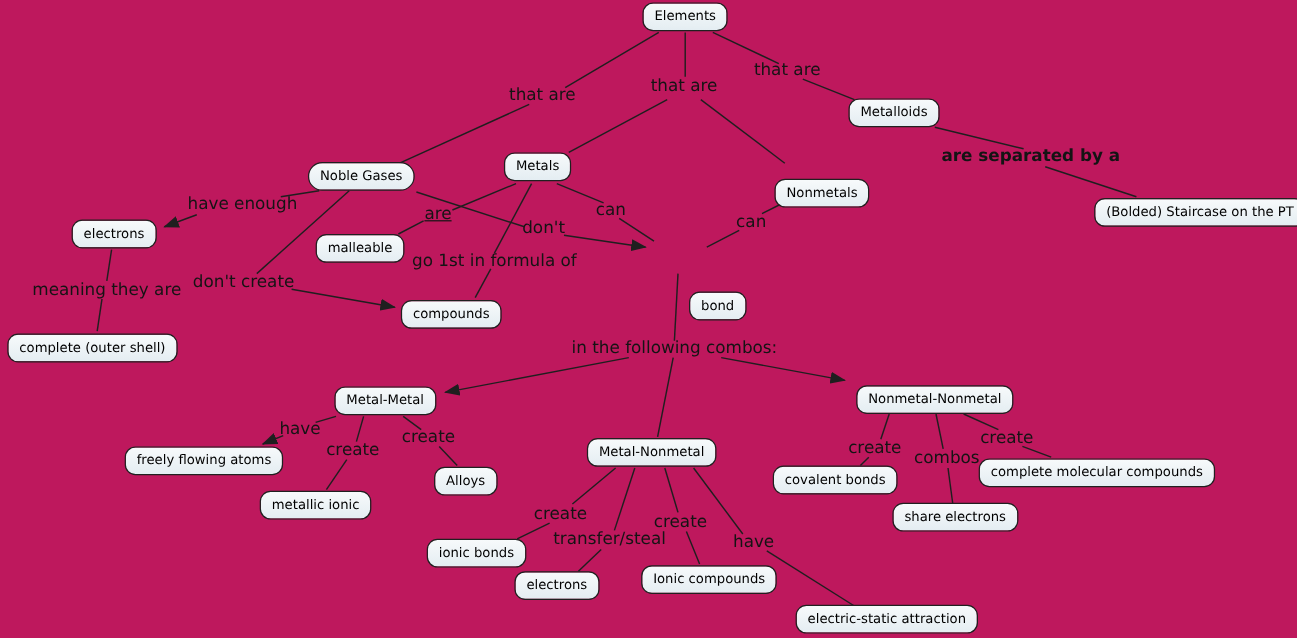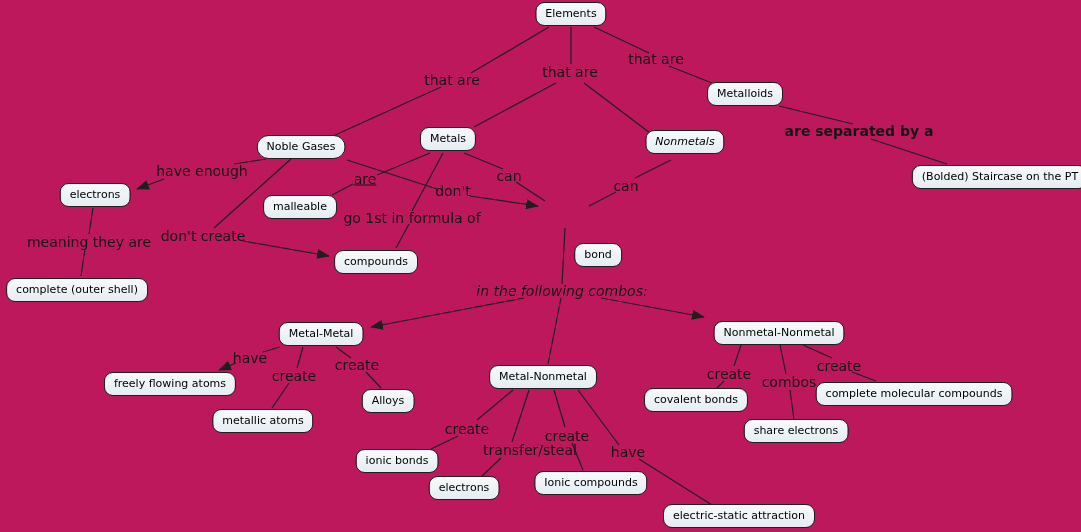--- a/index.html
+++ b/index.html
@@ -94,32 +94,32 @@
       <polyline points="780,345 786,374"></polyline>
       <polyline points="790,390 794,420"></polyline>
       <polyline points="803,345 832,358"></polyline>
       <polyline points="852,372 876,381"></polyline>
     </svg>
   <div id="nodes-layer">
       <div class="node" style="left: 571px; top: 14px;">Elements</div>
       <div class="node" style="left: 745px; top: 94px;">Metalloids</div>
       <div class="node" style="left: 301px; top: 147px; border-radius: 12px;">Noble Gases</div>
       <div class="node" style="left: 448px; top: 139px;">Metals</div>
-      <div class="node" style="left: 685px; top: 142px; font-style: italic;">Nonmetals</div>
+      <div class="node" style="left: 685px; top: 161px;">Nonmetals</div>
       <div class="node" style="left: 1000px; top: 177px;">(Bolded) Staircase on the PT</div>
       <div class="node" style="left: 95px; top: 195px;">electrons</div>
       <div class="node" style="left: 300px; top: 207px;">malleable</div>
       <div class="node" style="left: 598px; top: 215px; margin-top: 40px;">bond</div>
       <div class="node" style="left: 376px; top: 262px;">compounds</div>
       <div class="node" style="left: 77px; top: 290px;">complete (outer shell)</div>
       <div class="node" style="left: 321px; top: 334px;">Metal-Metal</div>
       <div class="node" style="left: 779px; top: 333px;">Nonmetal-Nonmetal</div>
       <div class="node" style="left: 170px; top: 384px;">freely flowing atoms</div>
       <div class="node" style="left: 388px; top: 401px;">Alloys</div>
-      <div class="node" style="left: 263px; top: 421px;">metallic atoms</div>
+      <div class="node" style="left: 263px; top: 421px;">metallic ionic</div>
       <div class="node" style="left: 543px; top: 377px;">Metal-Nonmetal</div>
       <div class="node" style="left: 696px; top: 400px;">covalent bonds</div>
       <div class="node" style="left: 914px; top: 394px;">complete molecular compounds</div>
       <div class="node" style="left: 796px; top: 431px;">share electrons</div>
       <div class="node" style="left: 397px; top: 461px;">ionic bonds</div>
       <div class="node" style="left: 464px; top: 488px;">electrons</div>
       <div class="node" style="left: 591px; top: 483px;">Ionic compounds</div>
       <div class="node" style="left: 739px; top: 516px;">electric-static attraction</div>
     </div>
   <div id="labels-layer">
@@ -128,25 +128,25 @@
       <div class="link-label" style="left: 656px; top: 59px;">that are</div>
       <div class="link-label" style="left: 859px; top: 131px; font-weight: bold;">are separated by a</div>
       <div class="link-label" style="left: 202px; top: 171px;">have enough</div>
       <div class="link-label" style="left: 89px; top: 242px;">meaning they are</div>
       <div class="link-label" style="left: 203px; top: 236px;">don't create</div>
       <div class="link-label" style="left: 365px; top: 179px; text-decoration: underline;">are</div>
       <div class="link-label" style="left: 453px; top: 191px;">don't</div>
       <div class="link-label" style="left: 509px; top: 176px;">can</div>
       <div class="link-label" style="left: 626px; top: 186px;">can</div>
       <div class="link-label" style="left: 412px; top: 218px;">go 1st in formula of</div>
-      <div class="link-label" style="left: 562px; top: 291px; font-style: italic;">in the following combos:</div>
+      <div class="link-label" style="left: 562px; top: 291px;">in the following combos:</div>
       <div class="link-label" style="left: 250px; top: 358px;">have</div>
       <div class="link-label" style="left: 294px; top: 376px;">create</div>
       <div class="link-label" style="left: 357px; top: 365px;">create</div>
       <div class="link-label" style="left: 467px; top: 429px;">create</div>
-      <div class="link-label" style="left: 530px; top: 450px;">transfer/steal</div>
+      <div class="link-label" style="left: 508px; top: 450px;">transfer/steal</div>
       <div class="link-label" style="left: 567px; top: 436px;">create</div>
       <div class="link-label" style="left: 628px; top: 452px;">have</div>
       <div class="link-label" style="left: 729px; top: 374px;">create</div>
       <div class="link-label" style="left: 789px; top: 382px;">combos</div>
       <div class="link-label" style="left: 839px; top: 366px;">create</div>
     </div>
 </div>
 
 </body></html>

